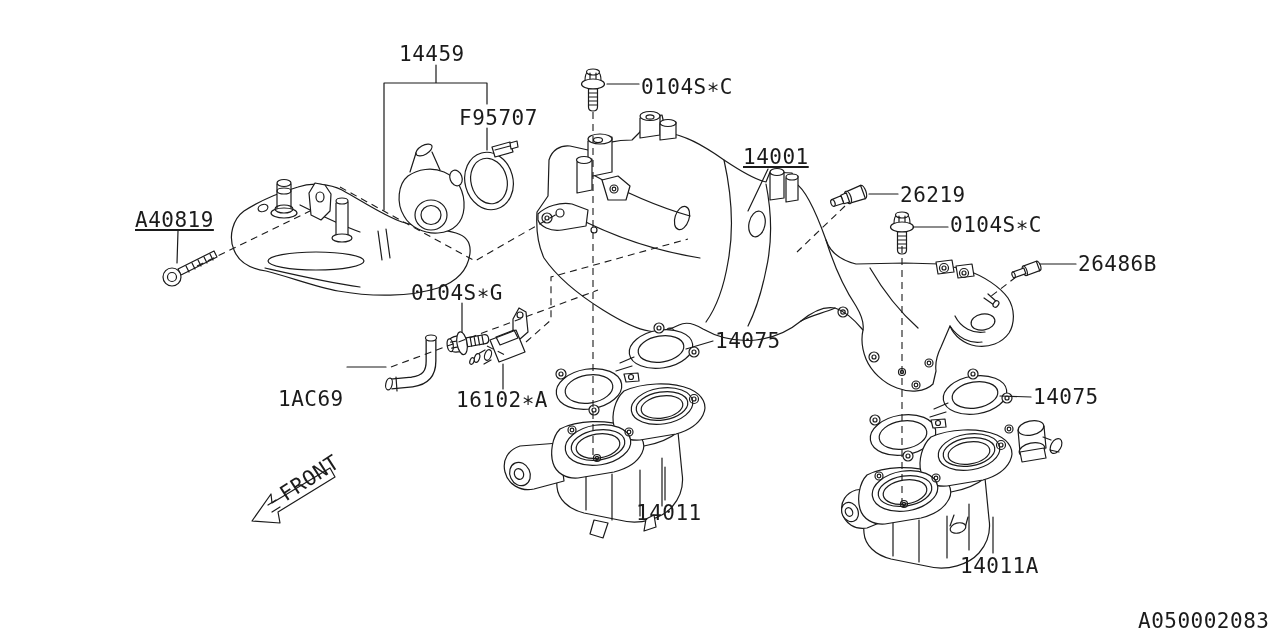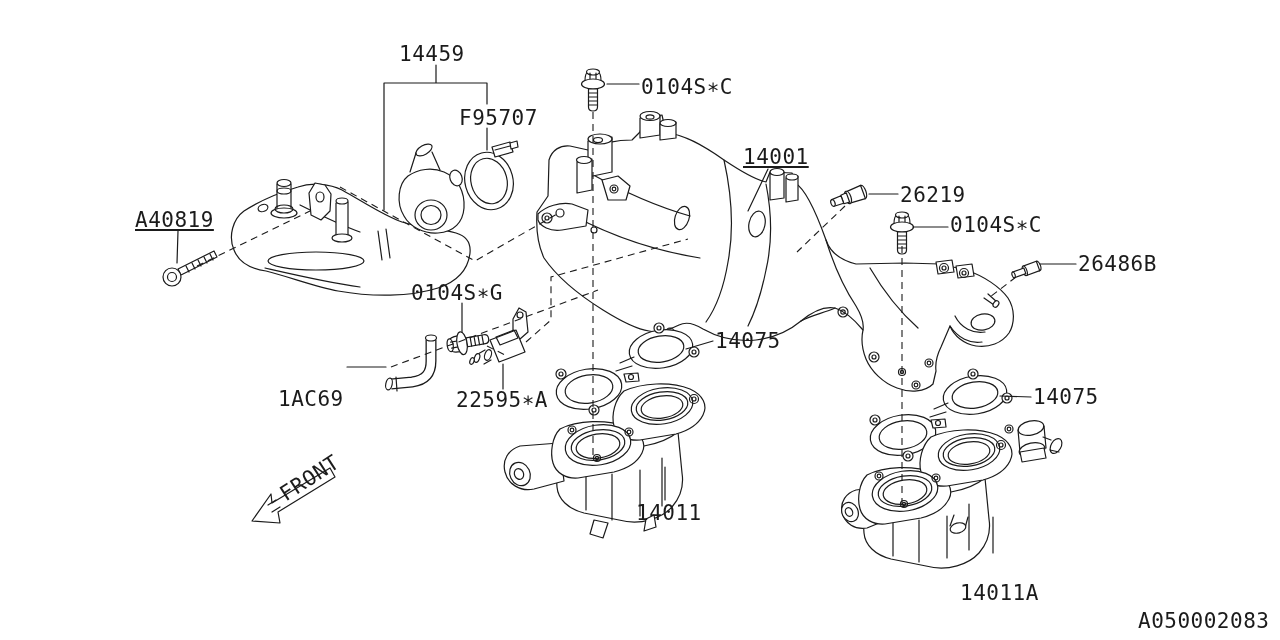--- a/index.html
+++ b/index.html
@@ -20,21 +20,21 @@
   #lbl-14076       { left:900px;  top:185px; }
   #lbl-0104sc-right{ left:950px;  top:215px; }
   #lbl-26486b      { left:1078px; top:254px; }
   #lbl-a40819      { left:135px;  top:210px;text-decoration:underline; }
   #lbl-0104sg      { left:411px;  top:283px; }
   #lbl-1ac69       { left:278px;  top:355px;margin-top:34px; }
   #lbl-16102a      { left:456px;  top:390px; }
   #lbl-14075-left  { left:715px;  top:331px; }
   #lbl-14075-right { left:1033px; top:387px; }
   #lbl-14011       { left:636px;  top:503px;text-align:center; }
-  #lbl-14011a      { left:960px;  top:556px;margin-top:27px; }
+  #lbl-14011a      { left:960px;  top:556px; }
   #lbl-front       { left:277px;  top:468px; transform:rotate(-33deg); }
   #lbl-doc         { left:1138px; top:611px;text-align:right; }
 </style>
 </head>
 <body>
 
 <div class="stage">
   <svg width="1280" height="640" viewBox="0 0 1280 640">
     <defs>
       <g id="flangebolt">
@@ -322,20 +322,20 @@
   <span class="lbl" id="lbl-14459">14459</span>
   <span class="lbl" id="lbl-f95707">F95707</span>
   <span class="lbl" id="lbl-0104sc-top">0104S∗C</span>
   <span class="lbl" id="lbl-14001">14001</span>
   <span class="lbl" id="lbl-14076">26219</span>
   <span class="lbl" id="lbl-0104sc-right">0104S∗C</span>
   <span class="lbl" id="lbl-26486b">26486B</span>
   <span class="lbl" id="lbl-a40819">A40819</span>
   <span class="lbl" id="lbl-0104sg">0104S∗G</span>
   <span class="lbl" id="lbl-1ac69">1AC69</span>
-  <span class="lbl" id="lbl-16102a">22595∗A</span>
+  <span class="lbl" id="lbl-16102a">16102∗A</span>
   <span class="lbl" id="lbl-14075-left">14075</span>
   <span class="lbl" id="lbl-14075-right">14075</span>
   <span class="lbl" id="lbl-14011">14011</span>
   <span class="lbl" id="lbl-14011a">14011A</span>
   <span class="lbl" id="lbl-front">FRONT</span>
   <span class="lbl" id="lbl-doc">A050002083</span>
 </div>
 
 </body></html>

